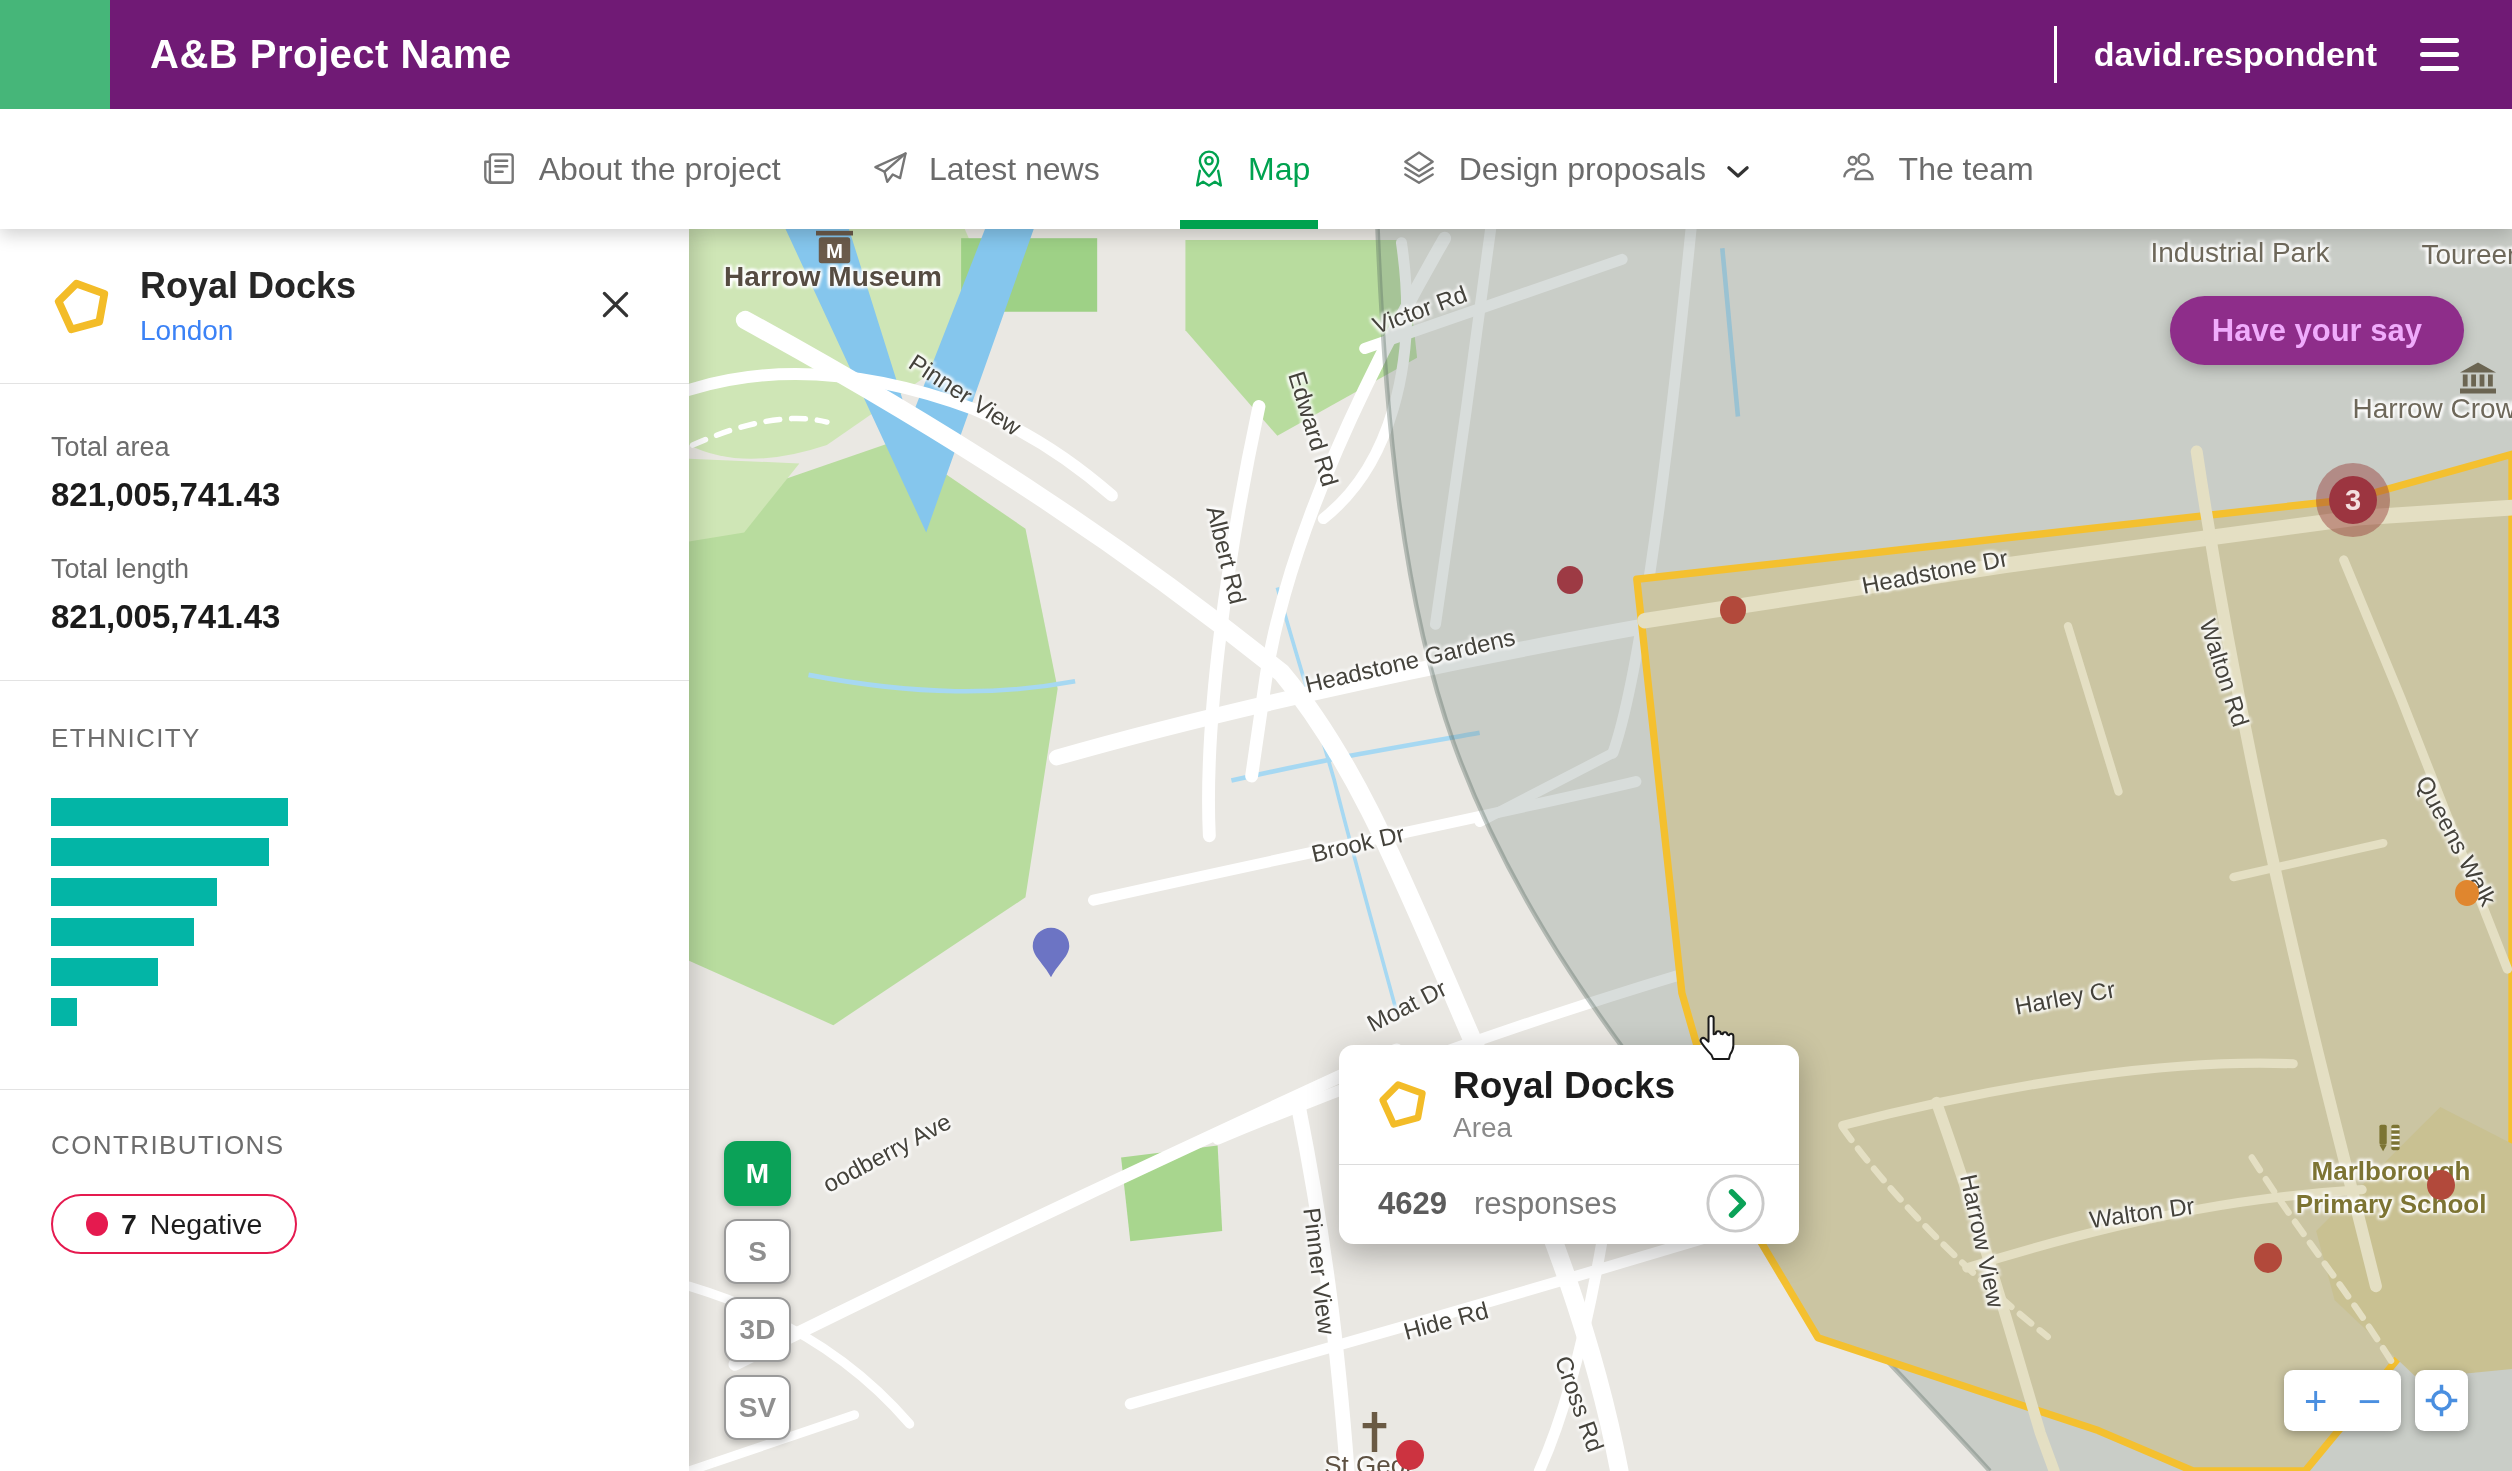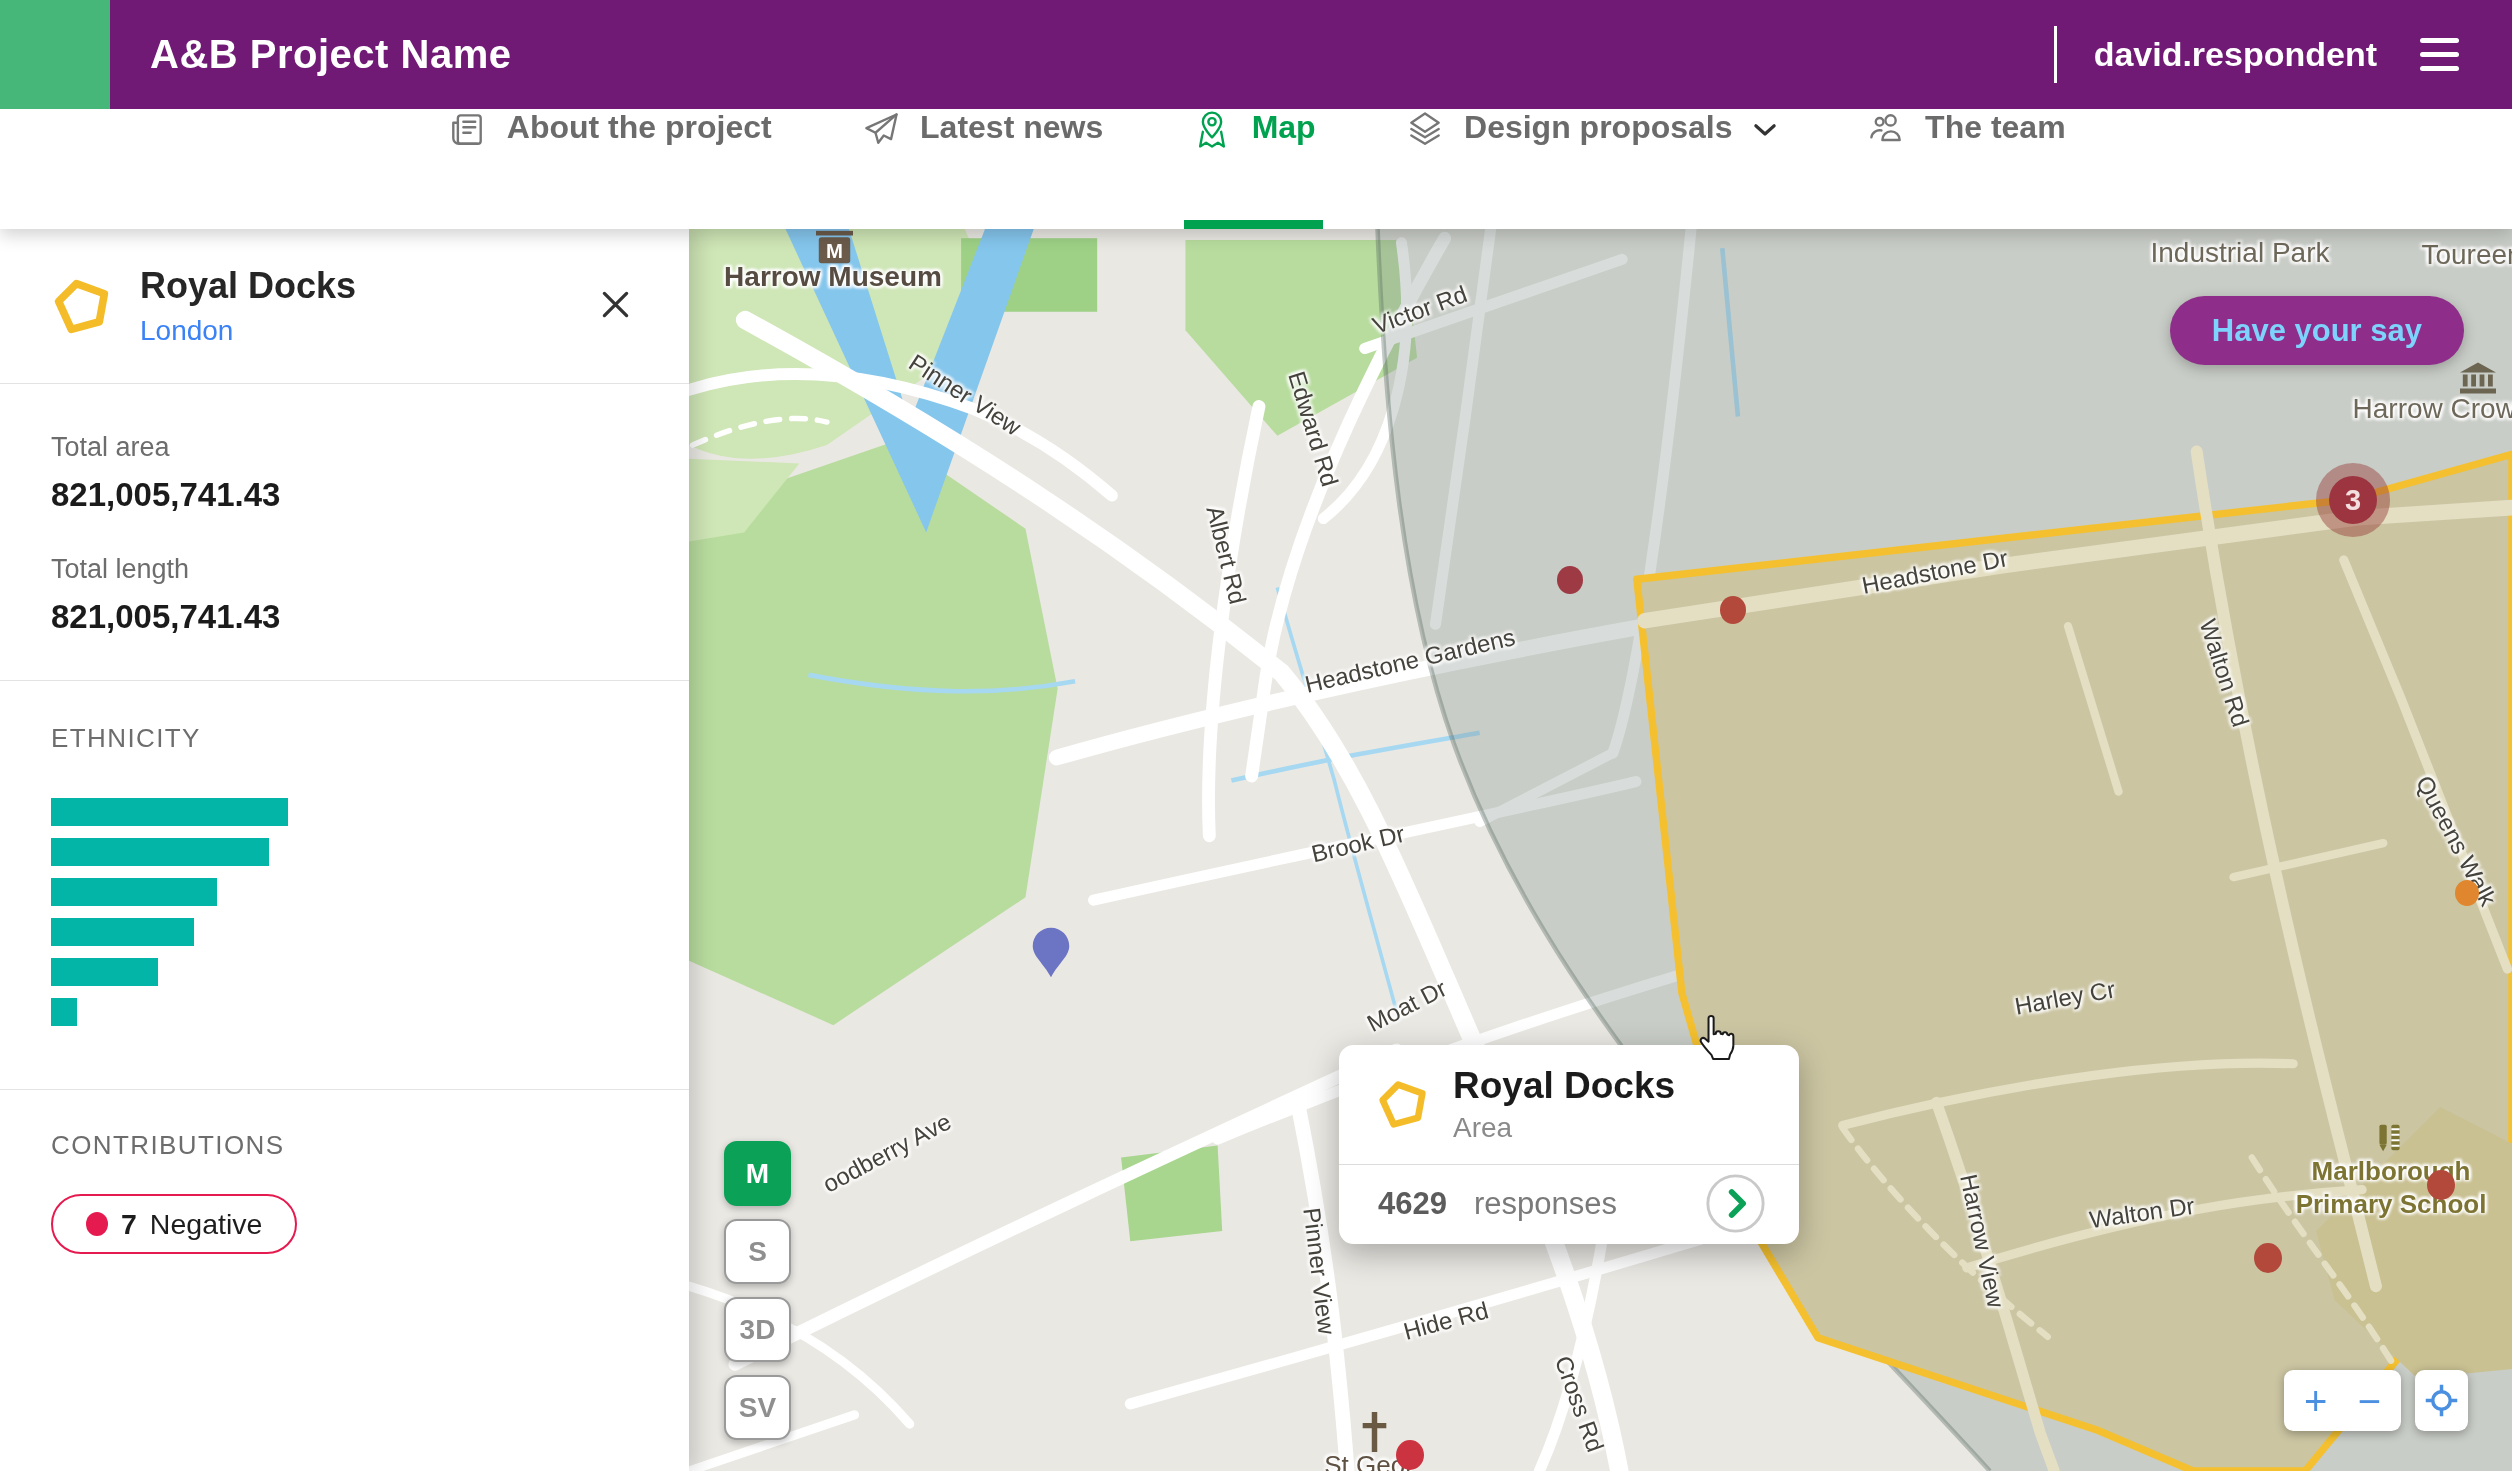--- a/index.html
+++ b/index.html
@@ -12,22 +12,22 @@
   .header { height:109px; background:#701a75; display:flex; align-items:center; }
   .logo-square { width:110px; height:109px; background:#46b679; flex:0 0 auto; }
   .header-title { color:#fff; font-size:40px; font-weight:bold; margin-left:40px; letter-spacing:0.5px; }
   .header-right { margin-left:auto; display:flex; align-items:center; gap:37px; padding-right:48px; }
   .header-divider { width:2.8px; height:57px; background:#fff; }
   .username { color:#fff; font-size:34px; font-weight:bold; }
   .hamburger { display:flex; flex-direction:column; gap:8.3px; cursor:pointer; padding:5.5px; }
   .hamburger span { width:39px; height:5.5px; background:#fff; border-radius:2.8px; }
 
   .navbar { height:120px; display:flex; align-items:center; justify-content:center; gap:88px; background:#fff; }
-  .nav-item { display:flex; gap:18.4px; height:100%; position:relative;
-              color:#6b6b6b; font-size:32px; font-weight:bold; cursor:pointer; }
+  .nav-item { display:flex; align-items:center; gap:18.4px; height:100%; position:relative;
+              color:#6b6b6b; font-size:32px; font-weight:normal; cursor:pointer; }
   .nav-item svg { stroke:#767676; fill:none; stroke-width:2.6; stroke-linecap:round; stroke-linejoin:round; }
   .nav-item.active { color:#00a24f; }
   .nav-item.active svg { stroke:#00a24f; }
   .nav-item.active::after { content:""; position:absolute; bottom:0; left:-7.4px; right:-7.4px; height:9.2px; background:#00a24f; }
   .nav-caret { margin-left:1.8px; }
   .nav-caret svg { stroke:#333; }
 
   
   .sidebar { position:absolute; left:0; top:229px; width:689px; bottom:0; background:#fff; z-index:20;
              box-shadow:7.4px 0 20px rgba(0,0,0,0.16); }
@@ -64,21 +64,21 @@
   .map-label.poi-dark  { color:#564c42; font-size:28px; font-weight:bold; }
   .map-label.poi-brown { color:#5e5142; font-size:26px; }
 
   .mk { position:absolute; z-index:4; }
   .dot { border-radius:50%; cursor:pointer; }
   .cluster-halo { border-radius:50%; background:rgba(150,60,55,0.45); display:flex; align-items:center; justify-content:center; cursor:pointer; }
   .cluster-core { border-radius:50%; background:#9c3540; display:flex; align-items:center; justify-content:center;
                   color:#f3dfdf; font-weight:bold; font-size:29px; }
 
   .have-your-say { position:absolute; top:67px; right:48px; height:69px; padding:0 42px; z-index:6;
-      background:#8e2d8a; color:#7dd3fc; border:none; border-radius:35px; font-family:inherit;
+      background:#8e2d8a; color:#f0abfc; border:none; border-radius:35px; font-family:inherit;
       font-size:31px; font-weight:bold; cursor:pointer; box-shadow:0 3.7px 13px rgba(0,0,0,0.25); }
 
   .type-controls { position:absolute; left:35px; top:912px; z-index:6; display:flex; flex-direction:column; gap:13px; }
   .type-btn { width:67px; height:65px; border-radius:13px; background:#fff; border:2.8px solid #9a9a9a;
       color:#8f8f8f; font-family:inherit; font-size:28px; font-weight:bold; cursor:pointer;
       box-shadow:0 2.8px 7.4px rgba(0,0,0,0.25); }
   .type-btn.active { background:#0ba258; border-color:#0ba258; color:#fff; }
 
   .map-popup { position:absolute; left:650px; top:816px; width:460px; height:199px; z-index:7;
       background:#fff; border-radius:14.7px; box-shadow:0 9.2px 31px rgba(0,0,0,0.28); }

